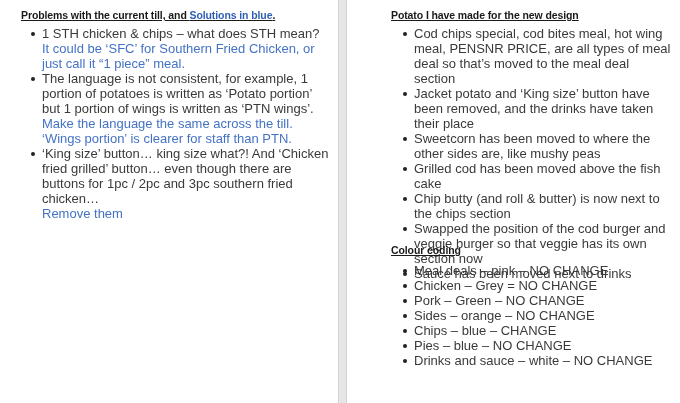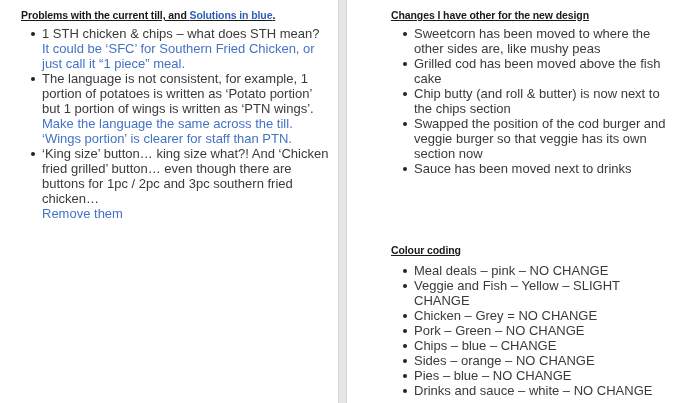--- a/index.html
+++ b/index.html
@@ -63,32 +63,33 @@
       <span>‘King size’ button… king size what?! And ‘Chicken fried grilled’ button… even though there are buttons for 1pc / 2pc and 3pc southern fried chicken…</span>
       <span class="sol">Remove them</span>
     </li>
   </ul>
 </div>
 
 <div class="gutter"></div>
 
 <div class="page page-right"></div>
 
-<div class="heading h-right">Changes I have other for the new design</div>
+<div class="heading h-right">Potato I have made for the new design</div>
 <ul class="list right-list">
+  <li>Cod chips special, cod bites meal, hot wing meal, PENSNR PRICE, are all types of meal deal so that’s moved to the meal deal section</li>
+  <li>Jacket potato and ‘King size’ button have been removed, and the drinks have taken their place</li>
   <li>Sweetcorn has been moved to where the other sides are, like mushy peas</li>
   <li>Grilled cod has been moved above the fish cake</li>
   <li>Chip butty (and roll &amp; butter) is now next to the chips section</li>
   <li>Swapped the position of the cod burger and veggie burger so that veggie has its own section now</li>
   <li>Sauce has been moved next to drinks</li>
 </ul>
 
 <div class="heading h-colour">Colour coding</div>
 <ul class="list right-list2">
   <li>Meal deals – pink – NO CHANGE</li>
-  <li>Veggie and Fish – Yellow – SLIGHT CHANGE</li>
   <li>Chicken – Grey = NO CHANGE</li>
   <li>Pork – Green – NO CHANGE</li>
+  <li>Sides – orange – NO CHANGE</li>
   <li>Chips – blue – CHANGE</li>
-  <li>Sides – orange – NO CHANGE</li>
   <li>Pies – blue – NO CHANGE</li>
   <li>Drinks and sauce – white – NO CHANGE</li>
 </ul>
 
 </body></html>

